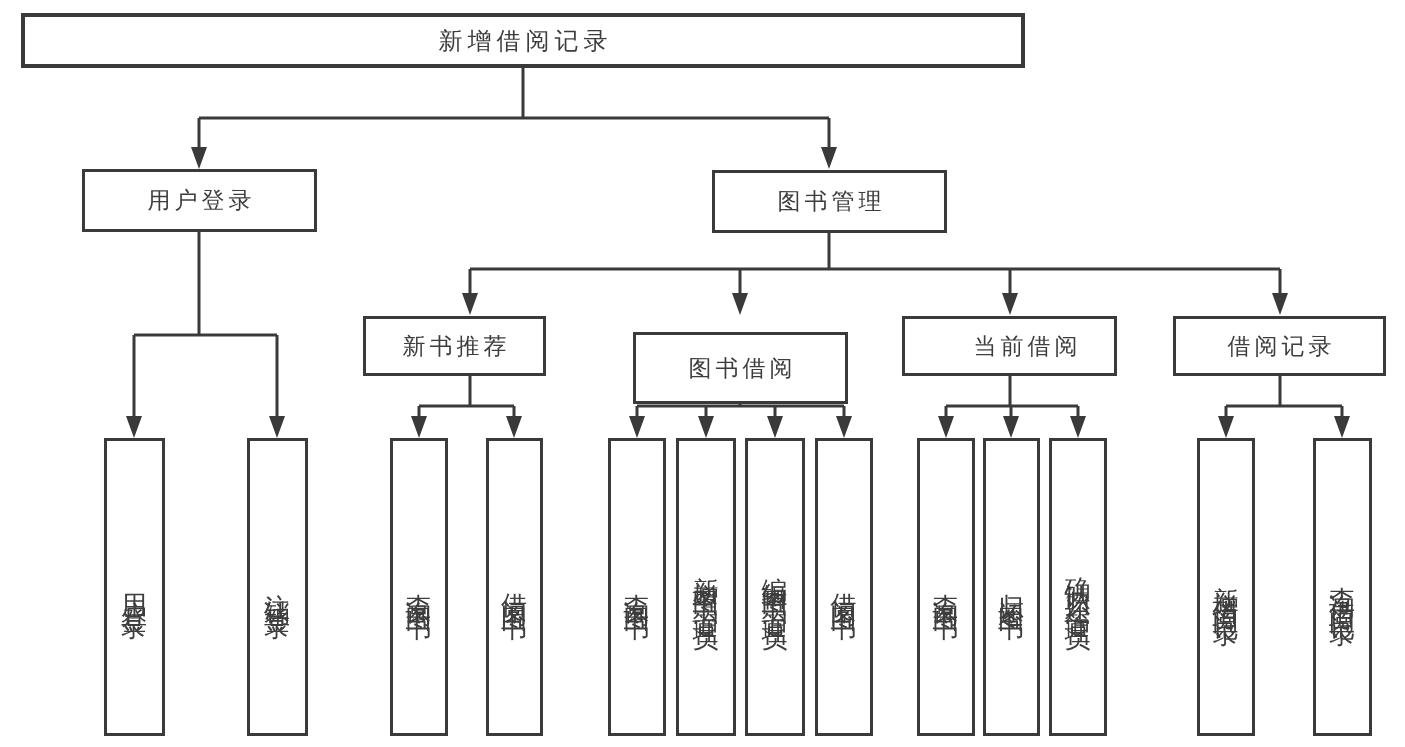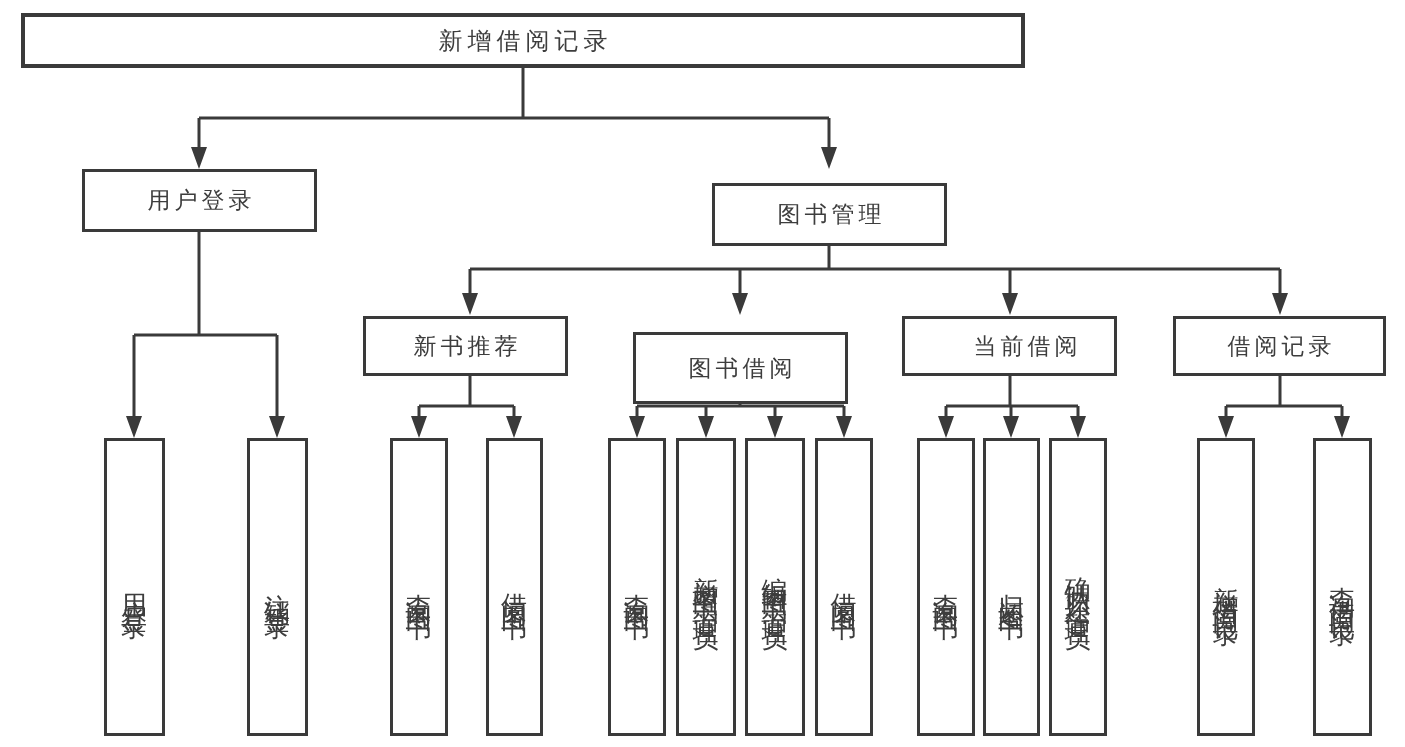--- a/index.html
+++ b/index.html
@@ -71,25 +71,25 @@
                        M1334 416 L1350 416 L1342 438 Z"></path>
   </svg>
 
   <div class="box root" style="left:21px;top:13px;width:1004px;height:55px;">
     <span class="htext">新增借阅记录</span>
   </div>
 
   <div class="box lvl" style="left:82px;top:169px;width:235px;height:63px;">
     <span class="htext">用户登录</span>
   </div>
-  <div class="box lvl" style="left:712px;top:183px;width:235px;height:63px;">
+  <div class="box lvl" style="left:712px;top:170px;width:235px;height:63px;">
     <span class="htext">图书管理</span>
   </div>
 
-  <div class="box lvl" style="left:363px;top:316px;width:205px;height:60px;font-family:Liberation Mono, monospace;">
+  <div class="box lvl" style="left:363px;top:316px;width:183px;height:60px;font-family:Liberation Mono, monospace;">
     <span class="htext">新书推荐</span>
   </div>
   <div class="box lvl" style="left:633px;top:332px;width:215px;height:72px;">
     <span class="htext">图书借阅</span>
   </div>
   <div class="box lvl" style="left:902px;top:316px;width:215px;height:60px;padding-left:32px;">
     <span class="htext">当前借阅</span>
   </div>
   <div class="box lvl" style="left:1173px;top:316px;width:213px;height:60px;">
     <span class="htext">借阅记录</span>

